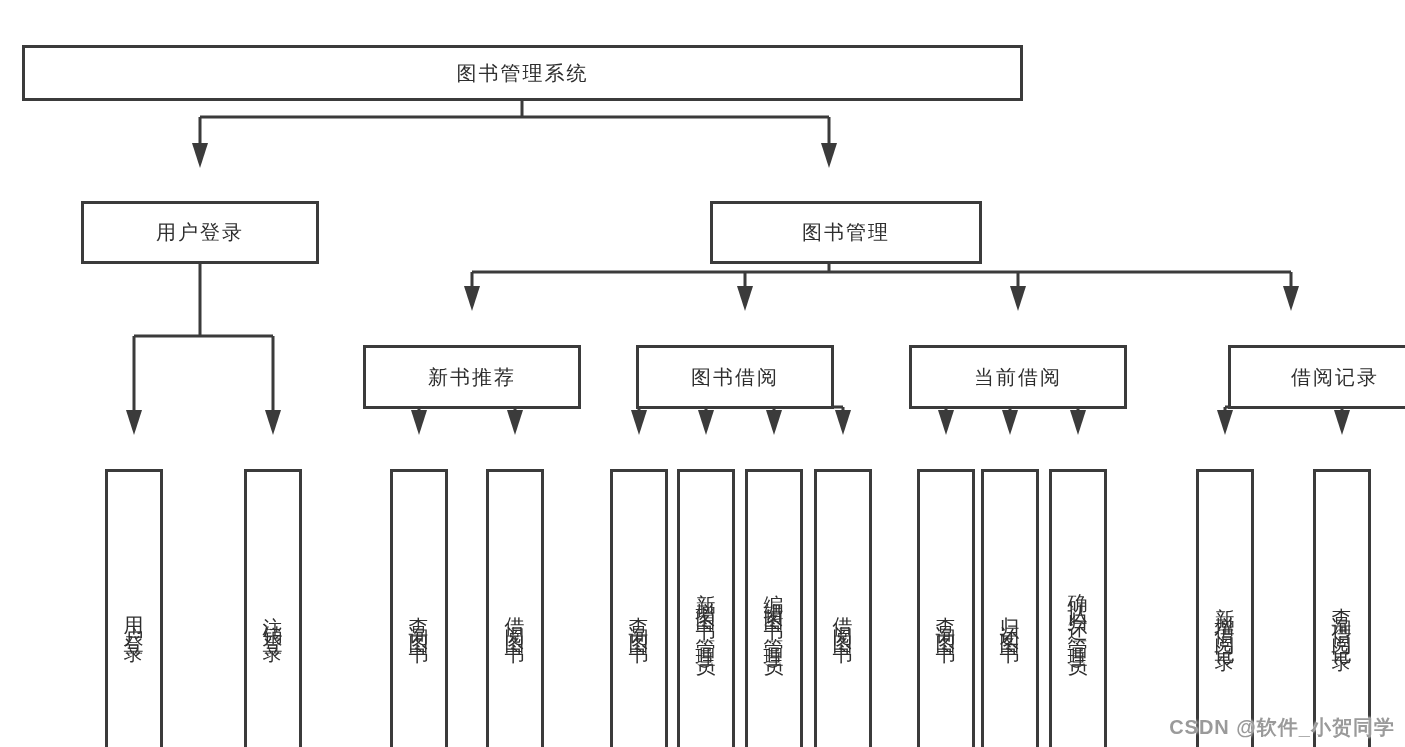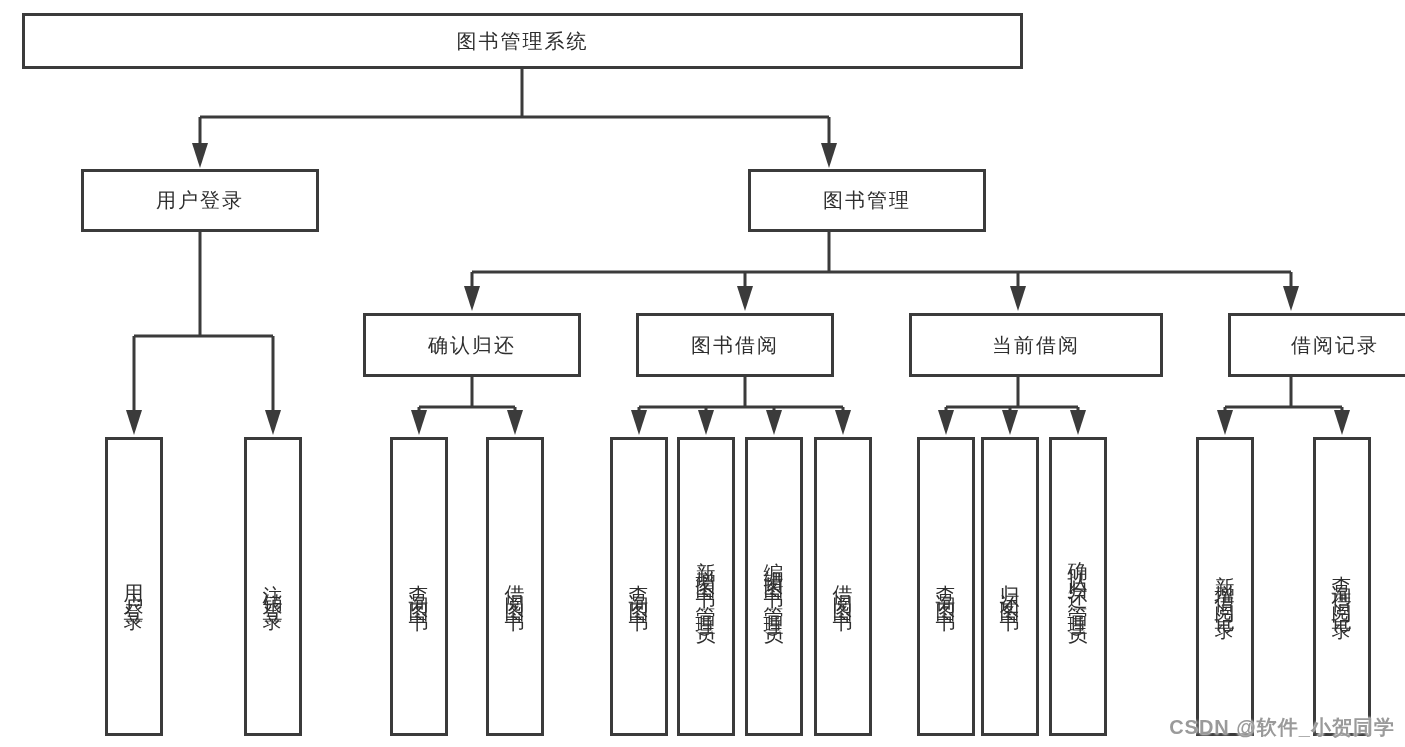--- a/index.html
+++ b/index.html
@@ -18,20 +18,21 @@
   .stage{position:relative;width:1405px;height:747px;overflow:hidden;background:var(--background);}
   svg.connectors{position:absolute;left:0;top:0;}
   svg .l{stroke:var(--line);stroke-width:3;fill:none;}
   svg .a{fill:var(--line);stroke:none;}
   .box{
     position:absolute;box-sizing:border-box;
     border:3px solid var(--line);
     background:#ffffff;
     display:flex;align-items:center;justify-content:center;
     color:var(--text);
+    margin-top:32px;
   }
   .h-box{font-size:20px;letter-spacing:2px;white-space:nowrap;}
   .v-box .vtext{
     writing-mode:vertical-rl;
     text-orientation:mixed;
     font-size:20px;
     letter-spacing:9px;
     line-height:1;
   }
   .watermark{
@@ -99,31 +100,31 @@
     </g>
   </svg>
 
   <div class="box h-box" style="left:22px;top:13px;width:1001px;height:56px">
     <span>图书管理系统</span>
   </div>
 
   <div class="box h-box" style="left:81px;top:169px;width:238px;height:63px">
     <span>用户登录</span>
   </div>
-  <div class="box h-box" style="left:748px;top:169px;width:238px;height:63px">
+  <div class="box h-box" style="left:710px;top:169px;width:272px;height:63px">
     <span>图书管理</span>
   </div>
 
   <div class="box h-box" style="left:363px;top:313px;width:218px;height:64px">
-    <span>确认归还</span>
+    <span>新书推荐</span>
   </div>
   <div class="box h-box" style="left:636px;top:313px;width:198px;height:64px">
     <span>图书借阅</span>
   </div>
-  <div class="box h-box" style="left:909px;top:313px;width:254px;height:64px">
+  <div class="box h-box" style="left:909px;top:313px;width:218px;height:64px">
     <span>当前借阅</span>
   </div>
   <div class="box h-box" style="left:1228px;top:313px;width:214px;height:64px">
     <span>借阅记录</span>
   </div>
 
   <div class="box v-box" style="left:105px;top:437px;width:58px;height:299px">
     <span class="vtext">用户登录</span>
   </div>
   <div class="box v-box" style="left:244px;top:437px;width:58px;height:299px">

